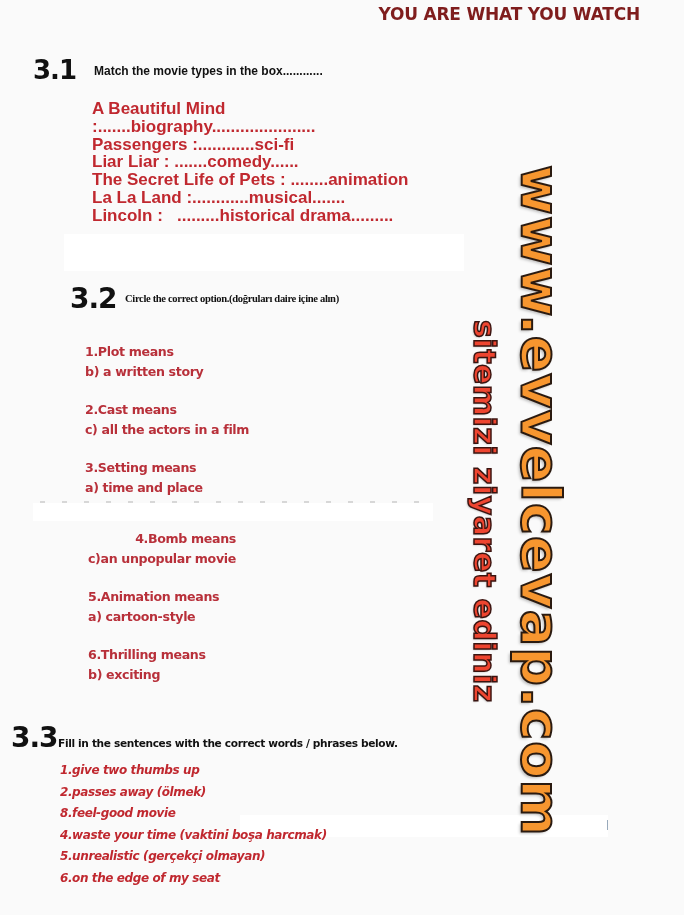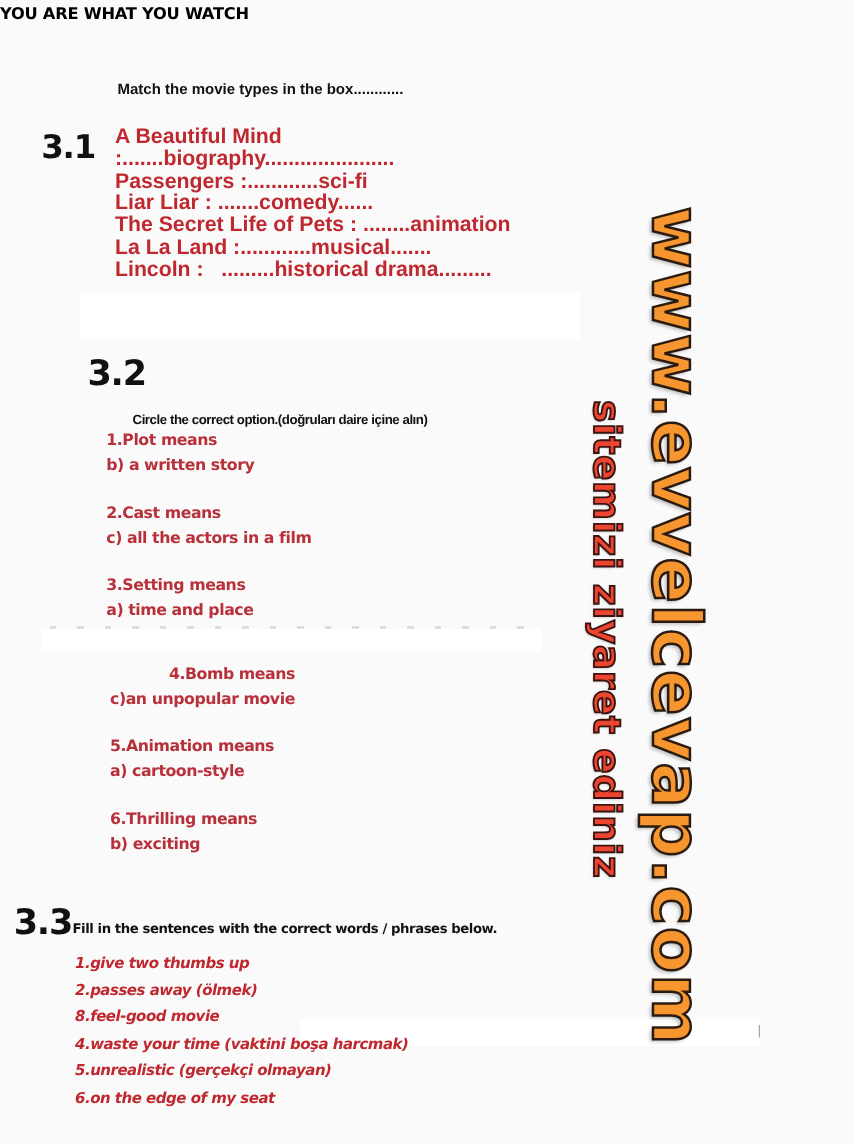--- a/index.html
+++ b/index.html
@@ -11,35 +11,35 @@
       height: 915px;
       background: #fafafa;
       position: relative;
       overflow: hidden;
       font-family: "Liberation Sans", sans-serif;
     }
     .abs { position: absolute; }
 
     .page-title {
       left: 0; top: 4px; width: 640px;
-      text-align: left;
-      font-family: "DejaVu Sans", sans-serif;
-      font-weight: bold;
-      font-size: 13px;
-      color: #000000;
+      text-align: right;
+      font-family: "DejaVu Sans", sans-serif;
+      font-weight: bold;
+      font-size: 17px;
+      color: #7f1d1d;
       letter-spacing: -0.2px;
     }
 
     .sec-num {
       font-family: "DejaVu Sans", sans-serif;
       font-weight: bold;
       color: #111;
       letter-spacing: -1px;
     }
-    .sec-num.big { font-size: 26px; margin-top: 48px; }
+    .sec-num.big { font-size: 26px; }
     .sec-instr {
       font-weight: bold;
       color: #111;
     }
 
     
     .s31-num { left: 33px; top: 55px; }
     .s31-instr { left: 94px; top: 64px; font-size: 12px; font-family: "Liberation Sans", sans-serif; }
     .s31-list {
       left: 92px; top: 100px;
@@ -61,25 +61,24 @@
 
     .dash-row {
       left: 40px; top: 501px; width: 380px; height: 3px;
       background-image: repeating-linear-gradient(90deg, #bbb 0 5px, transparent 5px 22px);
       opacity: 0.55;
     }
 
     
     .s32-num { left: 70px; top: 282px; font-size: 28px; }
     .s32-instr {
-      left: 106px; top: 293px;
-      font-family: Liberation Sans, sans-serif;
+      left: 125px; top: 293px;
+      font-family: Liberation Serif, serif;
       font-size: 10.6px;
       letter-spacing: -0.35px;
-      margin-top: 37px;
     }
     .q {
       color: #b8303a;
       font-family: "DejaVu Sans", sans-serif;
       font-size: 12.6px;
       font-weight: bold;
       line-height: 19.5px;
       letter-spacing: -0.35px;
     }
     .q div { white-space: pre; margin-left: 38px; }

